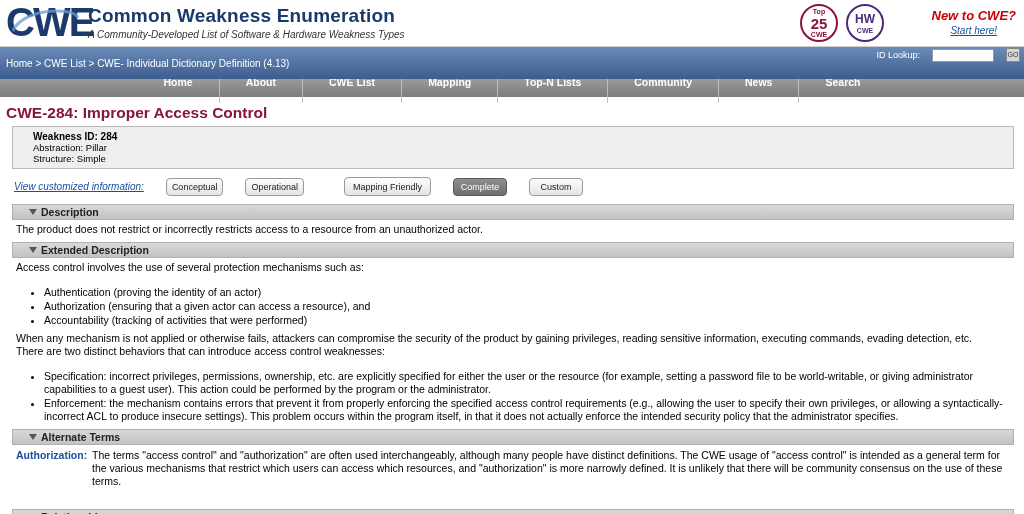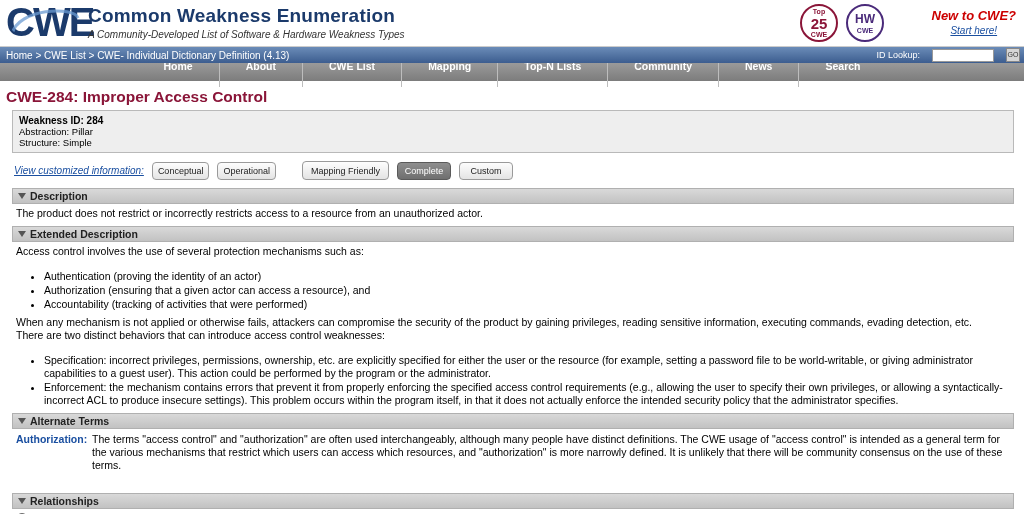--- a/index.html
+++ b/index.html
@@ -102,21 +102,21 @@
 
   
   .breadcrumb-bar {
     height: 16px;
     background: #4a6fa5;
     background: linear-gradient(to bottom, #6b8cb8, #3c5d8f);
     color: #fff;
     font-size: 10px;
     display: flex;
     align-items: center;
-    padding: 8px 6px;
+    padding: 16px 6px;
     position: relative;
   }
   .lookup {
     position: absolute;
     right: 4px; top: 1px;
     display: flex;
     align-items: center;
     gap: 12px;
     font-size: 9px;
   }
@@ -163,31 +163,31 @@
     font-size: 15.5px;
     font-weight: bold;
     margin: 7px 0 4px 6px;
   }
 
   
   .info-box {
     margin: 0 10px 8px 12px;
     border: 1px solid #b9b9b9;
     background: #eeeeee;
-    padding: 4px 6px;
+    padding: 4px 20px;
     font-size: 9.5px;
     line-height: 11px;
   }
   .info-box .row:first-child { font-weight: bold; font-size: 10px; }
 
   
   .view-row {
     display: flex;
     align-items: center;
-    gap: 8px;
+    gap: 22px;
     margin: 8px 0 8px 14px;
   }
   .view-label {
     color: #1a4fa0;
     font-style: italic;
     font-size: 10px;
     text-decoration: underline;
   }
   .vbtn {
     min-width: 54px;
@@ -208,21 +208,21 @@
   }
 
   
   .sect {
     margin: 0 10px 0 12px;
     background: linear-gradient(to bottom, #d9d9d9, #c2c2c2);
     border: 1px solid #b0b0b0;
     font-weight: bold;
     font-size: 10.5px;
     color: #222;
-    padding: 1px 5px;
+    padding: 1px 16px;
     display: flex;
     align-items: center;
     gap: 4px;
   }
   .tri {
     width: 0; height: 0;
     border-left: 4px solid transparent;
     border-right: 4px solid transparent;
     border-top: 6px solid #555;
     display: inline-block;

